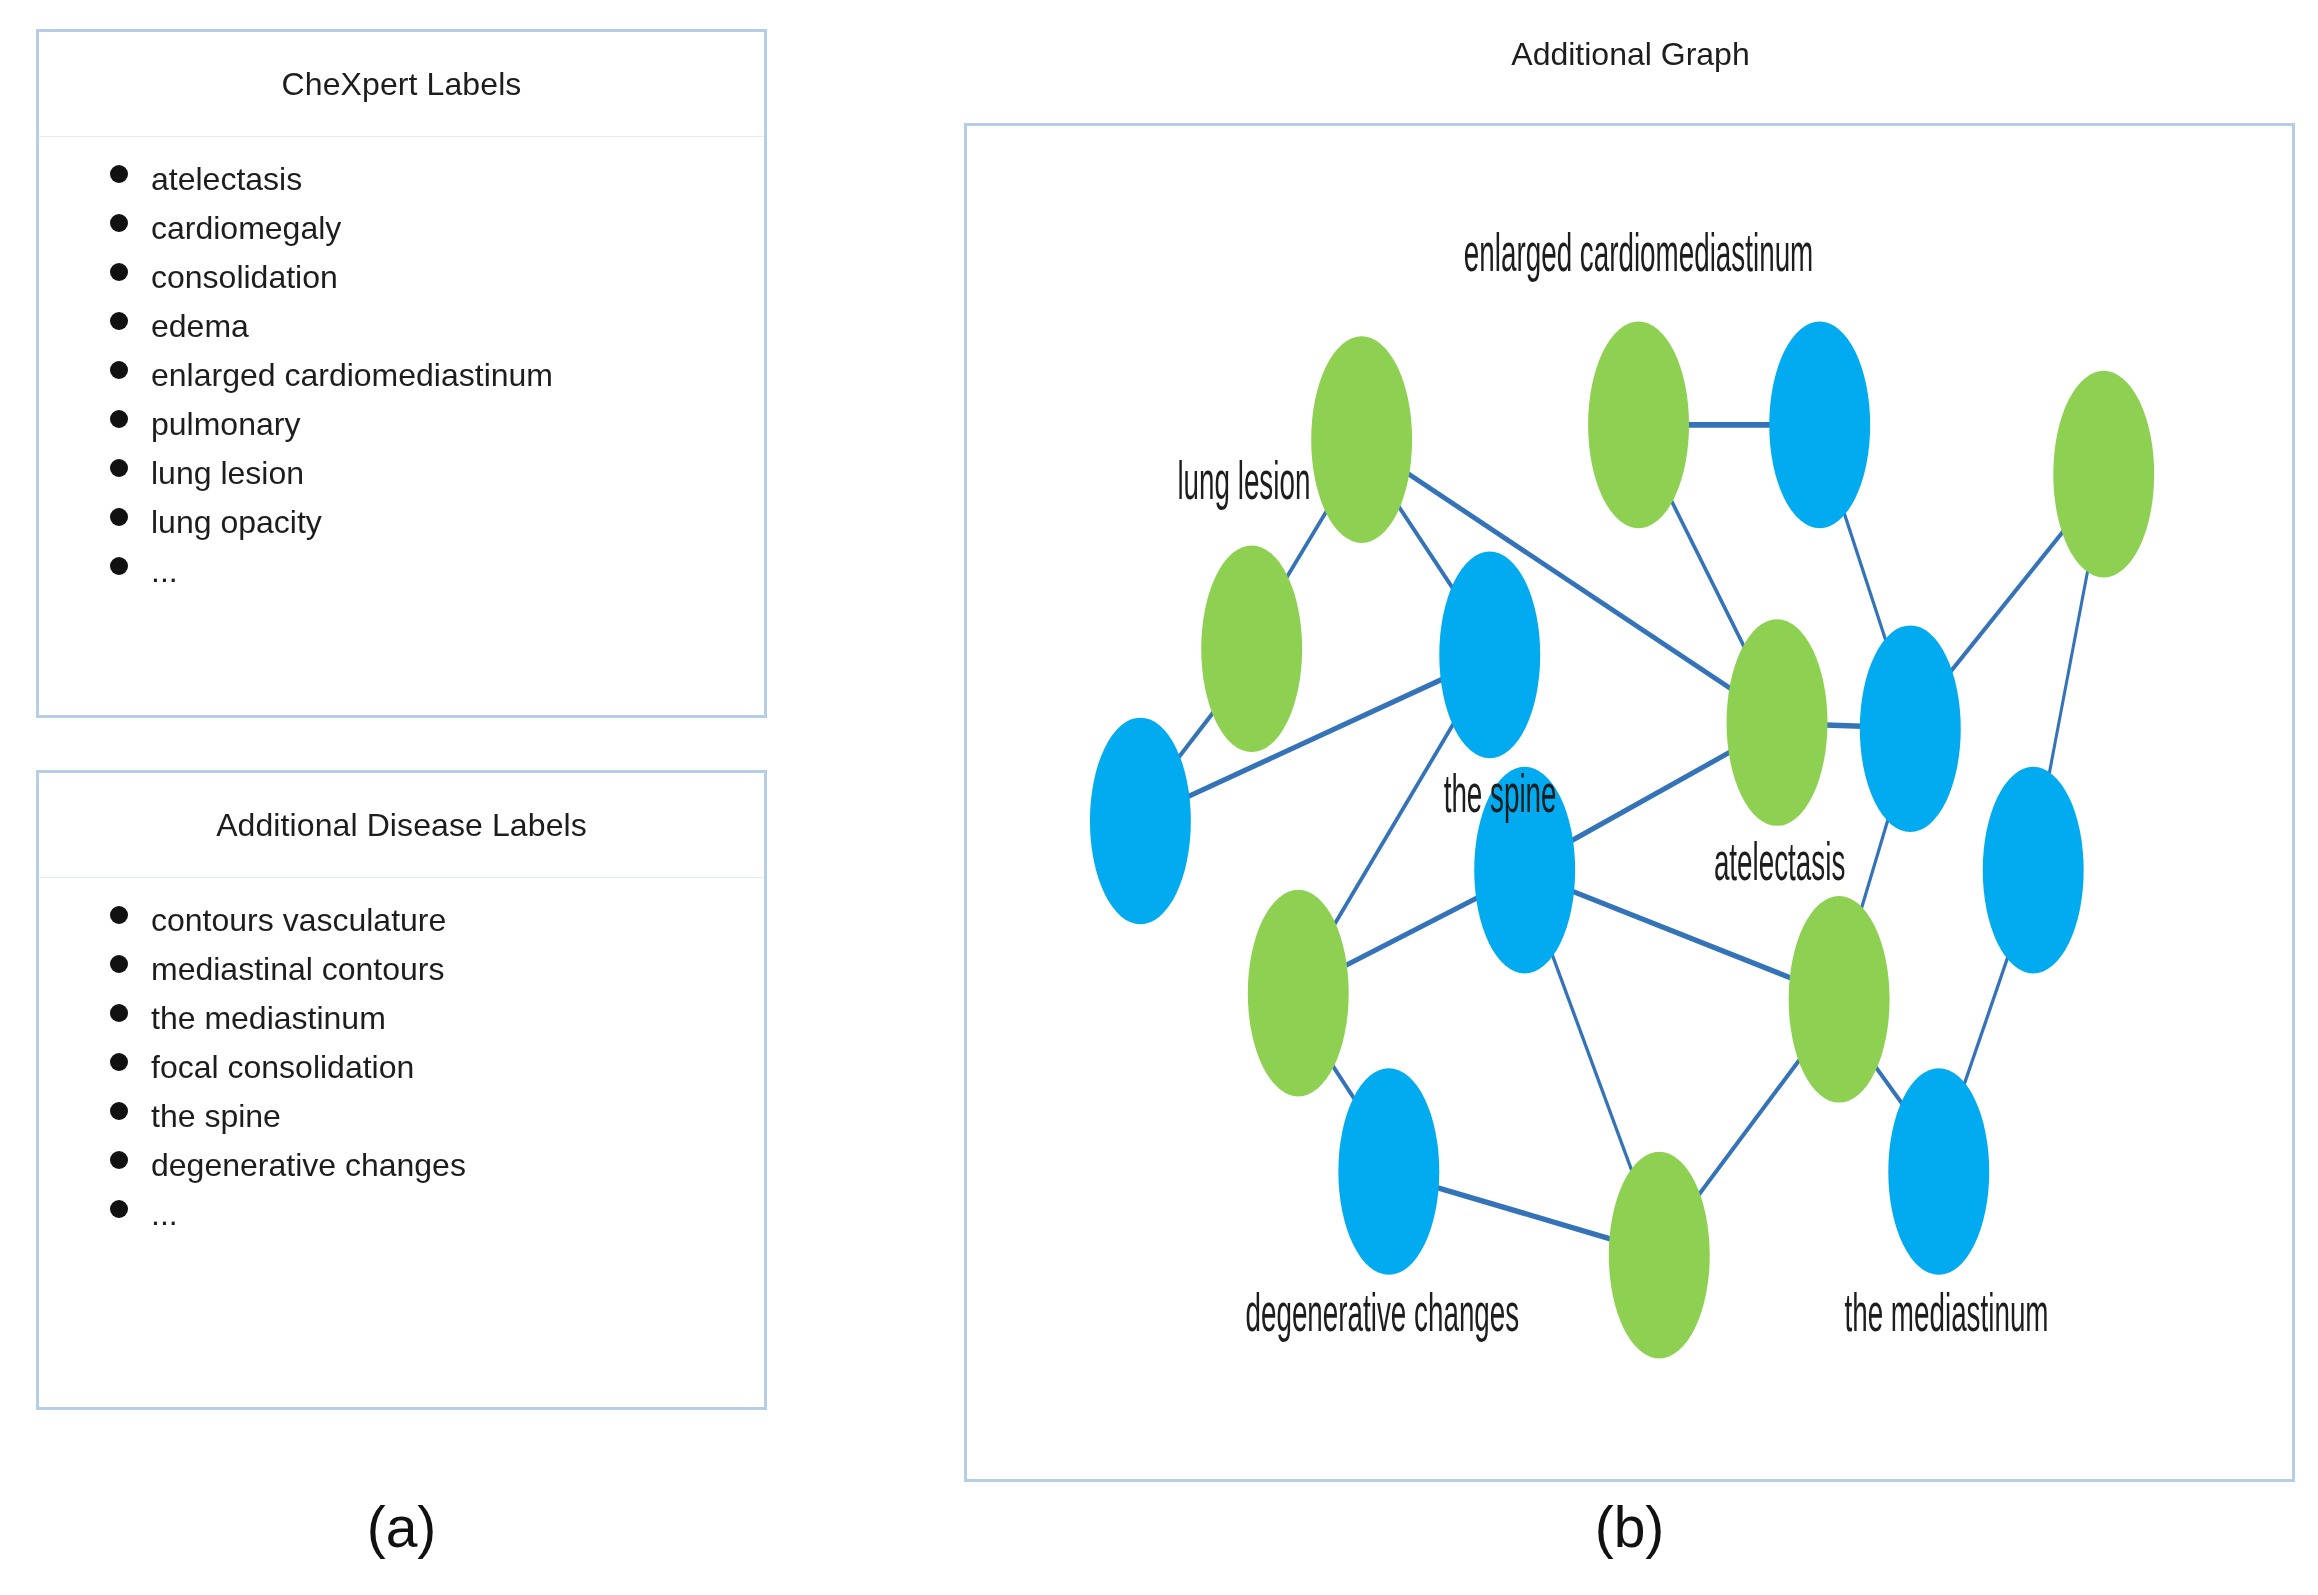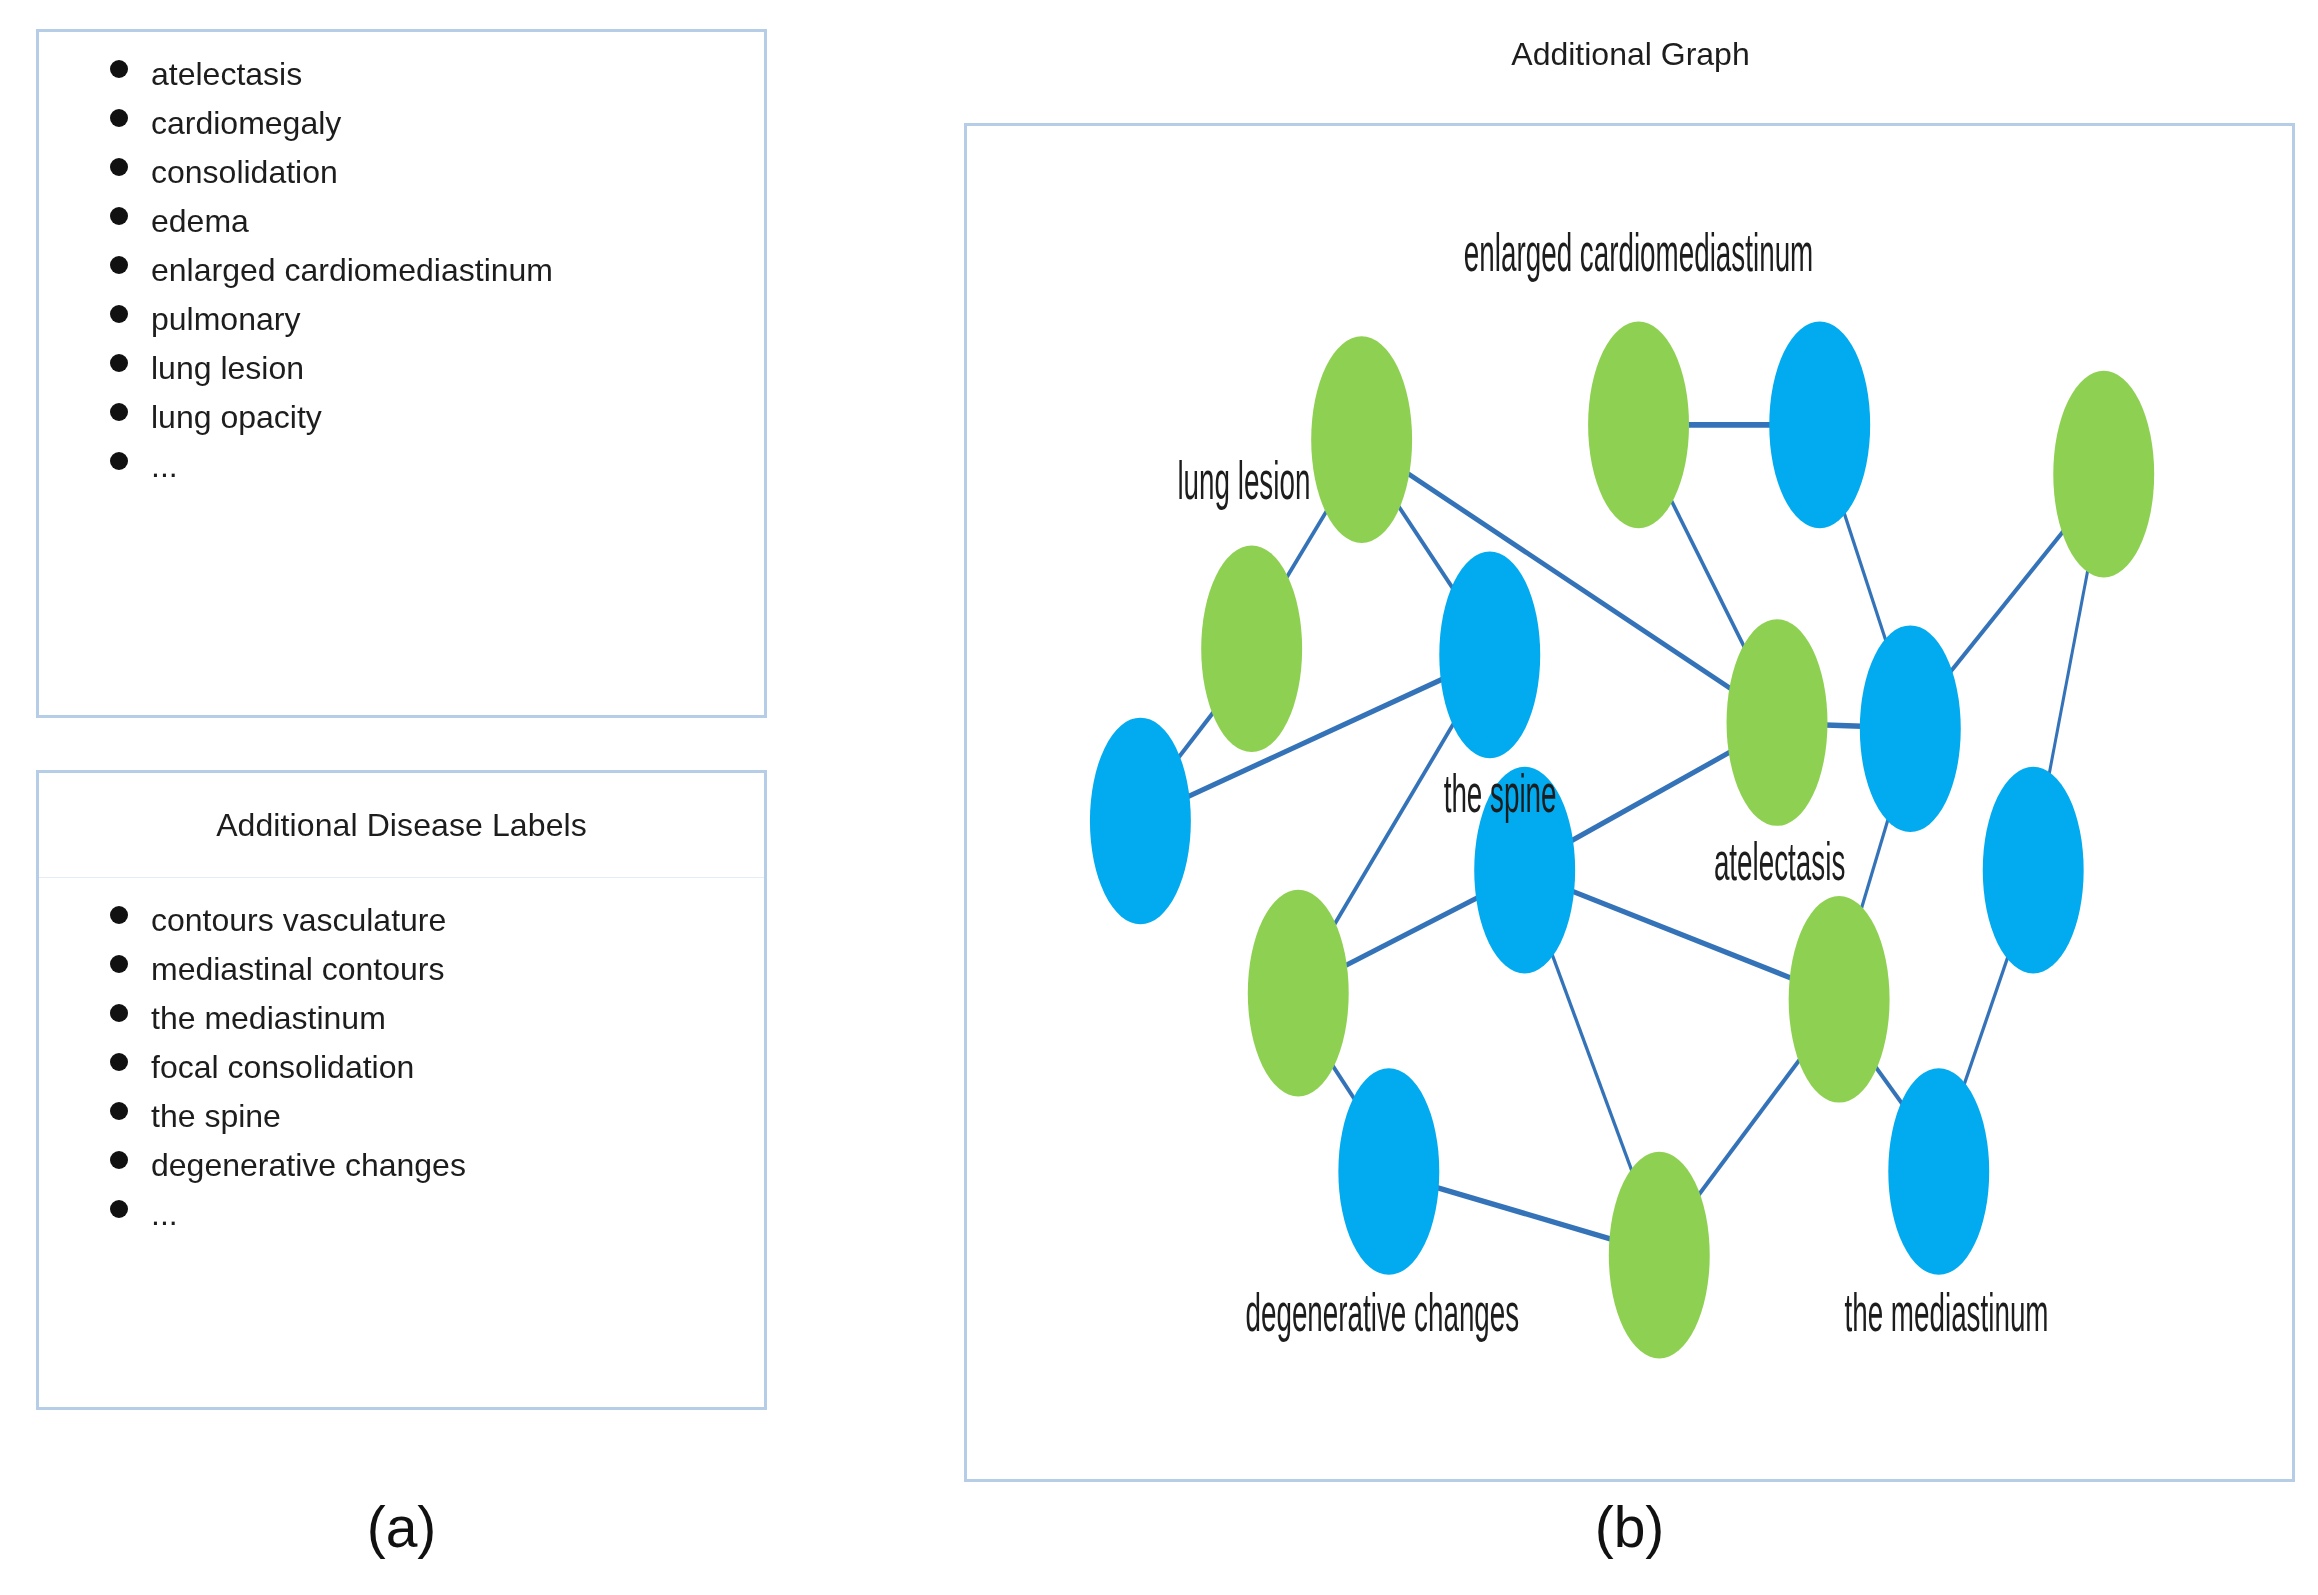--- a/index.html
+++ b/index.html
@@ -102,20 +102,23 @@
     color: #111111;
     text-align: center;
   }
   #caption-a { left: 36px;  top: 1494px; width: 731px; }
   #caption-b { left: 964px; top: 1494px; width: 1331px; }
 </style>
 </head>
 <body>
 
 <div class="panel" id="chexpert-panel">
+  <div class="panel-header">
+    <div class="panel-title">CheXpert Labels</div>
+  </div>
   <div class="panel-body">
     <ul class="label-list" id="chexpert-list">
         <li>
           <span class="bullet"></span>
           <span class="txt">atelectasis</span>
         </li>
         <li>
           <span class="bullet"></span>
           <span class="txt">cardiomegaly</span>
         </li>

